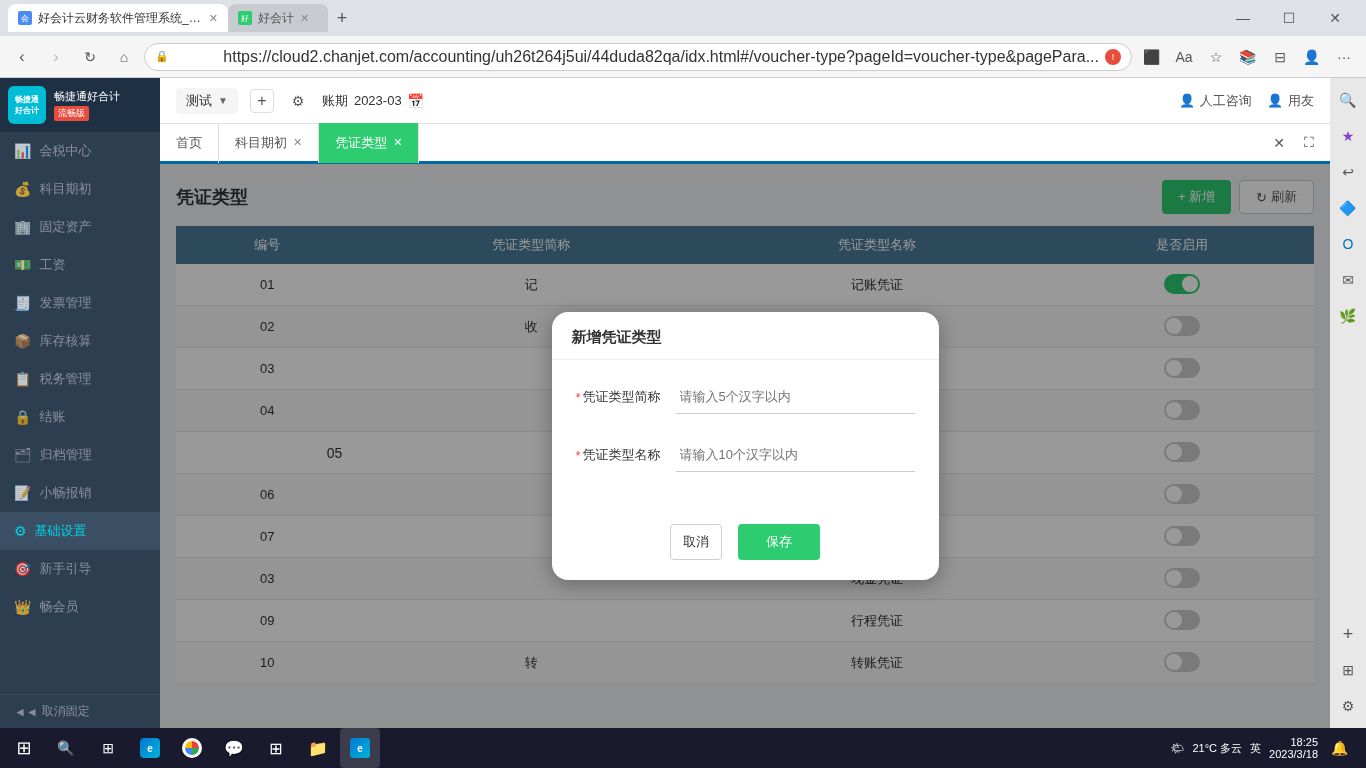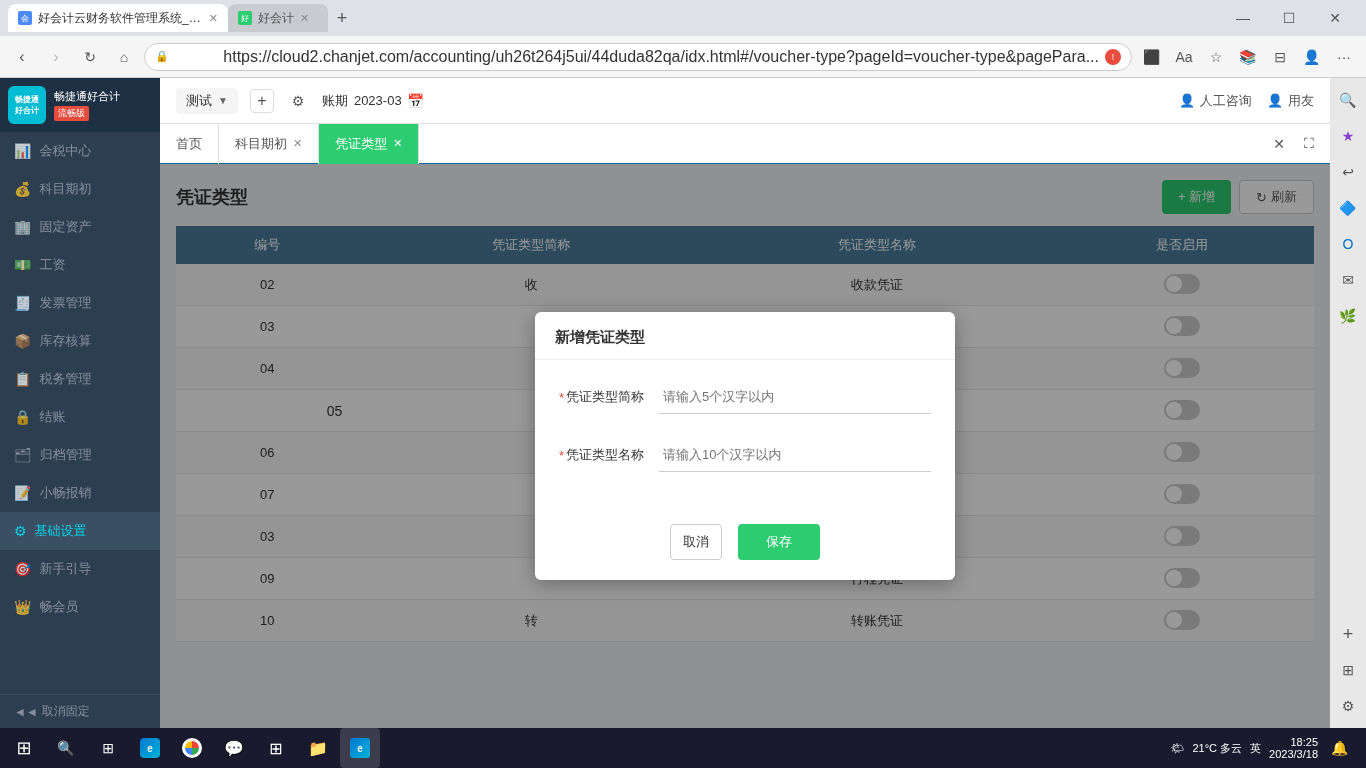--- a/index.html
+++ b/index.html
@@ -146,21 +146,21 @@
             <span>👤</span>
             <span>人工咨询</span>
           </div>
           <div style="display:flex;align-items:center;gap:4px;color:#555;font-size:13px;cursor:pointer;">
             <span>👤</span>
             <span>用友</span>
           </div>
         </div>
       </div>
 
-      <div style="background:#fff;height:40px;display:flex;align-items:center;border-bottom:1px solid #0369a1;flex-shrink:0;justify-content:center;">
+      <div style="background:#fff;height:40px;display:flex;align-items:center;border-bottom:3px solid #0369a1;flex-shrink:0;justify-content:center;">
         <div style="height:40px;padding:0 16px;display:flex;align-items:center;gap:6px;cursor:pointer;font-size:13px;color:#555;border-right:1px solid #e0e0e0;">
           <span>首页</span>
         </div>
         <div style="height:40px;padding:0 16px;display:flex;align-items:center;gap:6px;cursor:pointer;font-size:13px;color:#555;border-right:1px solid #e0e0e0;">
           <span>科目期初</span>
           <span style="font-size:11px;color:#888;">✕</span>
         </div>
         <div style="height:40px;padding:0 16px;display:flex;align-items:center;gap:6px;cursor:pointer;font-size:13px;color:#fff;background:#2ecc71;border-right:1px solid #e0e0e0;">
           <span>凭证类型</span>
           <span style="font-size:11px;color:#fff;">✕</span>
@@ -187,20 +187,30 @@
         <table style="width:100%;border-collapse:collapse;background:#fff;">
           <thead>
             <tr>
               <th style="background:#4a7c9a;color:#fff;padding:10px 16px;text-align:center;font-weight:normal;font-size:13px;">编号</th>
               <th style="background:#4a7c9a;color:#fff;padding:10px 16px;text-align:center;font-weight:normal;font-size:13px;">凭证类型简称</th>
               <th style="background:#4a7c9a;color:#fff;padding:10px 16px;text-align:center;font-weight:normal;font-size:13px;">凭证类型名称</th>
               <th style="background:#4a7c9a;color:#fff;padding:10px 16px;text-align:center;font-weight:normal;font-size:13px;">是否启用</th>
             </tr>
           </thead>
           <tbody id="table-body">
+          <tr>
+    <td style="padding:10px 16px;text-align:center;border-bottom:1px solid #e8e8e8;font-size:13px;color:#333;background:#fff;">01</td>
+    <td style="padding:10px 16px;text-align:center;border-bottom:1px solid #e8e8e8;font-size:13px;color:#333;background:#fff;">记</td>
+    <td style="padding:10px 16px;text-align:center;border-bottom:1px solid #e8e8e8;font-size:13px;color:#333;background:#fff;">记账凭证</td>
+    <td style="padding:10px 16px;text-align:center;border-bottom:1px solid #e8e8e8;background:#fff;">
+      <div style="width:36px;height:20px;background:#2ecc71;border-radius:10px;display:inline-flex;align-items:center;padding:2px;cursor:pointer;">
+        <div style="width:16px;height:16px;background:#fff;border-radius:50%;margin-left:auto;"></div>
+      </div>
+    </td>
+  </tr>
               <tr>
     <td style="padding:10px 16px;text-align:center;border-bottom:1px solid #e8e8e8;font-size:13px;color:#333;background:#f9f9f9;">02</td>
     <td style="padding:10px 16px;text-align:center;border-bottom:1px solid #e8e8e8;font-size:13px;color:#333;background:#f9f9f9;">收</td>
     <td style="padding:10px 16px;text-align:center;border-bottom:1px solid #e8e8e8;font-size:13px;color:#333;background:#f9f9f9;">收款凭证</td>
     <td style="padding:10px 16px;text-align:center;border-bottom:1px solid #e8e8e8;background:#f9f9f9;">
       <div style="width:36px;height:20px;background:#ccc;border-radius:10px;display:inline-flex;align-items:center;padding:2px;cursor:pointer;">
         <div style="width:16px;height:16px;background:#fff;border-radius:50%;"></div>
       </div>
     </td>
   </tr>
@@ -281,21 +291,21 @@
     <td style="padding:10px 16px;text-align:center;border-bottom:1px solid #e8e8e8;background:#f9f9f9;">
       <div style="width:36px;height:20px;background:#ccc;border-radius:10px;display:inline-flex;align-items:center;padding:2px;cursor:pointer;">
         <div style="width:16px;height:16px;background:#fff;border-radius:50%;"></div>
       </div>
     </td>
   </tr>
             </tbody>
         </table>
 
         <div style="position:absolute;top:0;left:0;width:100%;height:100%;background:rgba(0,0,0,0.4);display:flex;align-items:center;justify-content:center;z-index:100;">
-          <div style="background:#fff;border-radius:6px;width:420px;box-shadow:0 4px 20px rgba(0,0,0,0.3);">
+          <div style="background:#fff;border-radius:16px;width:387px;box-shadow:0 4px 20px rgba(0,0,0,0.3);">
             <div style="padding:16px 20px 12px;font-size:15px;font-weight:bold;color:#333;border-bottom:1px solid #eee;">新增凭证类型</div>
             <div style="padding:20px 24px;">
               <div style="display:flex;align-items:center;margin-bottom:24px;">
                 <label style="width:100px;font-size:13px;color:#333;flex-shrink:0;display:flex;align-items:center;">
                   <span style="color:#e74c3c;margin-right:2px;">*</span>
                   <span>凭证类型简称</span>
                 </label>
                 <input type="text" style="flex: 1 1 0%; height: 34px; border-top: none; border-right: none; border-left: none; border-image: initial; border-bottom: 1px solid rgb(204, 204, 204); outline: none; font-size: 13px; color: rgb(51, 51, 51); padding: 0px 4px; background: transparent;" placeholder="请输入5个汉字以内">
               </div>
               <div style="display:flex;align-items:center;margin-bottom:20px;">

